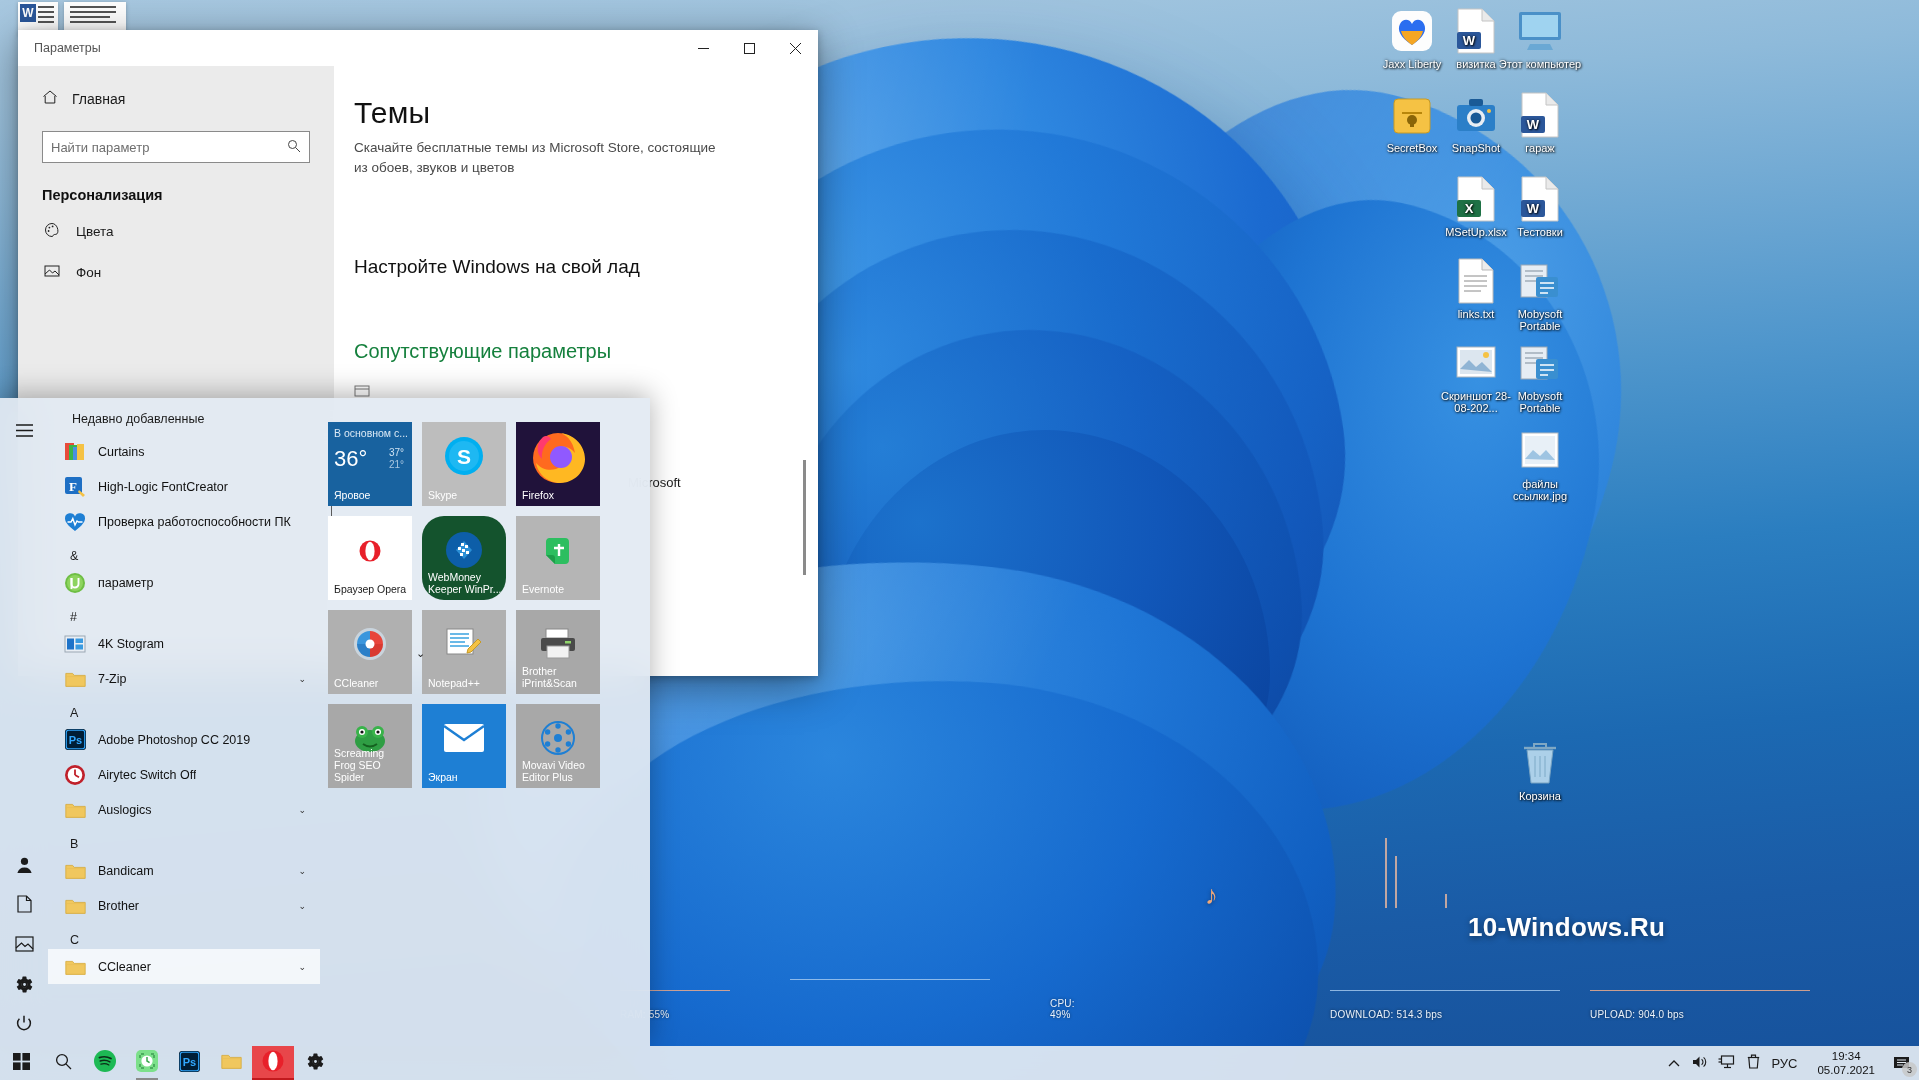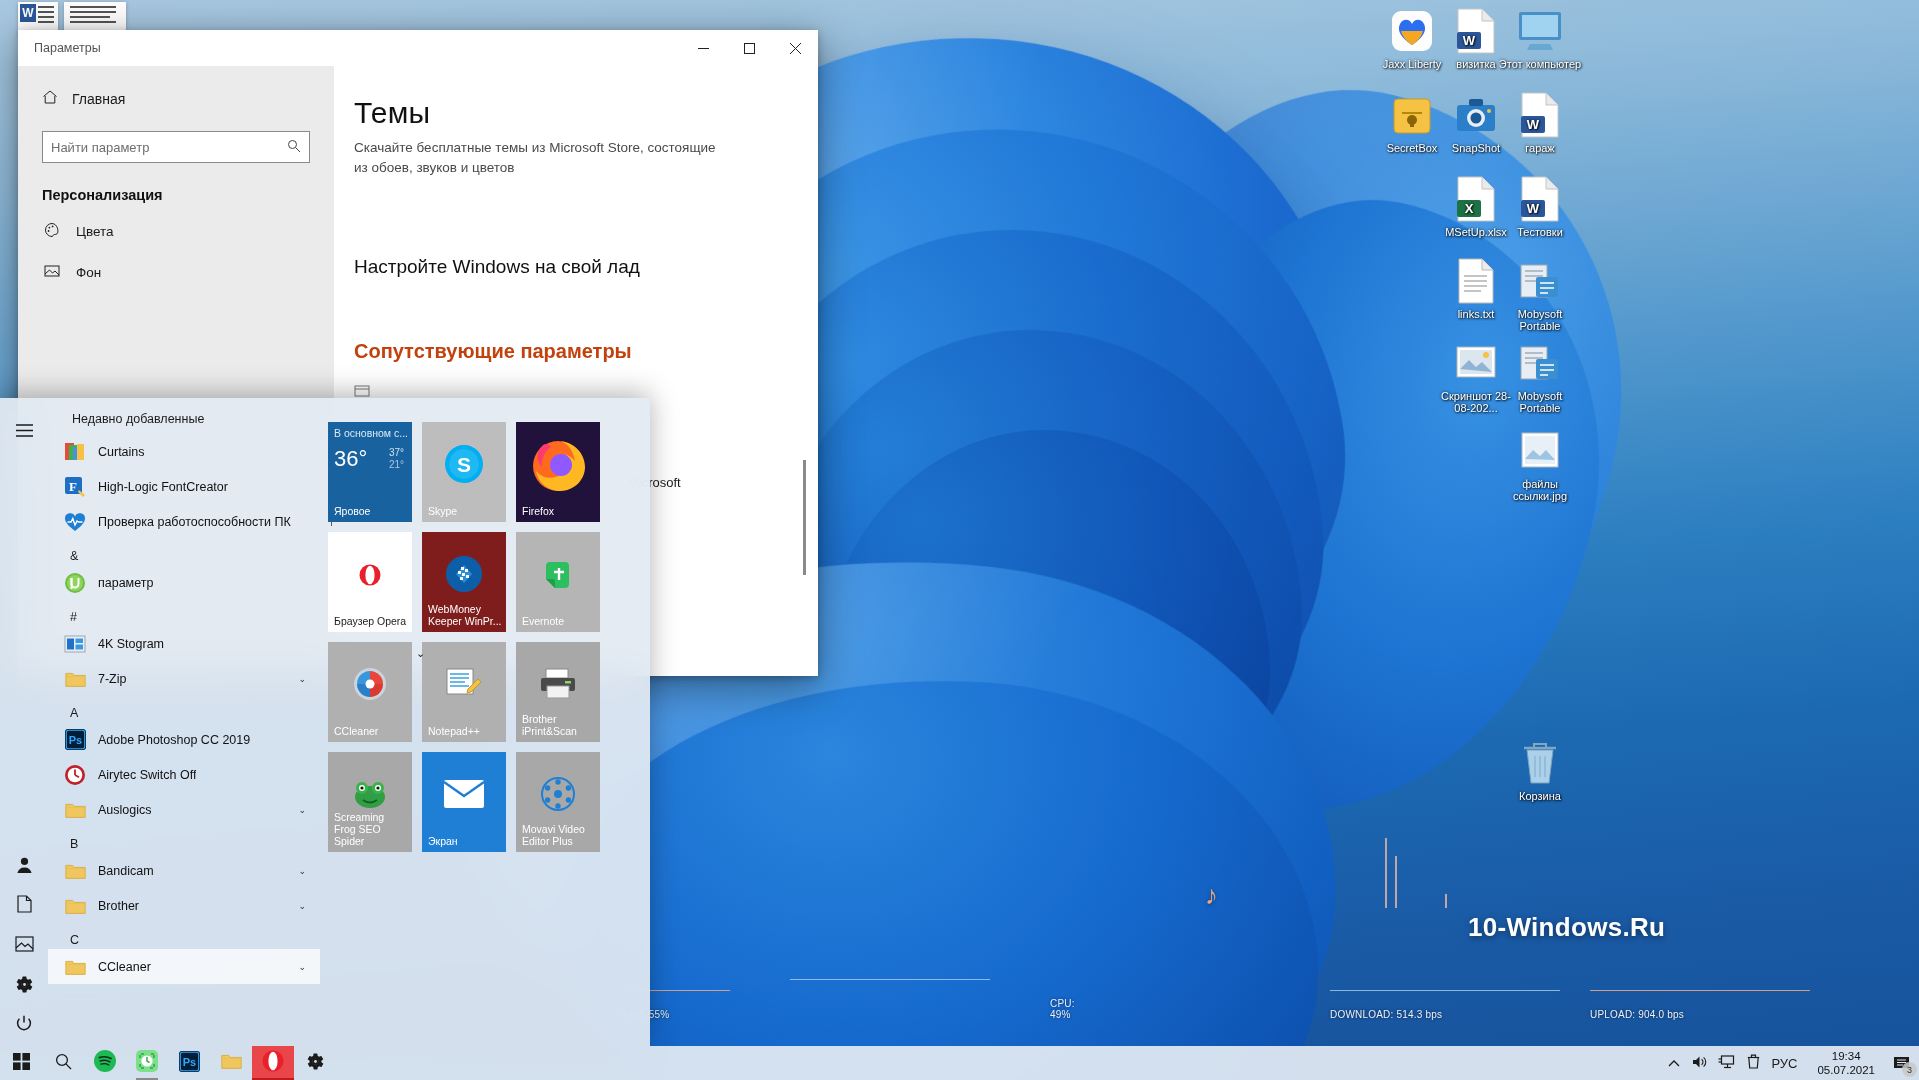--- a/index.html
+++ b/index.html
@@ -146,21 +146,21 @@
     padding: 11px 0 11px 24px; font-size: 13.5px; color:#1a1a1a; cursor:default;
   }
   .nav-item .nico { width: 20px; text-align:center; font-size: 15px; color:#222; }
 
   #settings-main {
     flex:1; background:#fff; padding: 30px 36px 0 20px; overflow:hidden;
   }
   #page-title { font-size: 30px; font-weight: 300; color:#111; letter-spacing:.2px; }
   #promo-title { margin-top: 78px; font-size: 19px; color:#111; font-weight: 400; }
   #promo-sub { margin-top: 8px; font-size: 13.5px; color:#4a4a4a; line-height: 20px; max-width: 370px; }
-  #related-title { margin-top: 62px; font-size: 20px; font-weight: 700; color:#c2410c; }
+  #related-title { margin-top: 62px; font-size: 20px; font-weight: 400; color:#15803d; }
   #related-row {
     margin-top: 20px; display:flex; align-items:center; gap:12px;
     font-size: 13px; color:#111;
   }
   #ms-store-text { position:absolute; left: 628px; top: 475px; font-size: 13px; color:#1a1a1a; z-index:41; }
   #settings-scroll {
     position:absolute; right: 12px; top: 430px; width: 3px; height: 115px;
     background:#8a8a8a; z-index:42;
   }
 
@@ -203,21 +203,21 @@
   .app-row .chev { position:absolute; right: 14px; font-size: 9px; color:#333; }
   .alpha-head {
     font-size: 12.5px; color:#1b1b1b; padding: 10px 0 4px 22px; height: 26px;
   }
   #start-tiles {
     flex: 1; padding: 24px 0 0 8px; position: relative;
   }
   #tiles-grid { display:flex; flex-direction:column; gap: 10px; }
   .tile-row { display:flex; gap: 10px; }
   .tile {
-    width: 84px; height: 100px; position:relative;
+    width: 84px; height: 84px; position:relative;
     display:flex; align-items:center; justify-content:center;
     cursor:default; overflow:hidden;
   }
   .tile .tname {
     position:absolute; left:6px; right:4px; bottom:5px;
     font-size: 10.5px; line-height: 12px; color:#fff;
   }
   .tile .tname.dark { color:#1b1b1b; }
   .tile .ticon { font-size: 30px; line-height:1; }
   #tile-divider {
@@ -810,21 +810,21 @@
             </div>
           </div>
           <div class="tile-row">
             <div class="tile" style="background: rgb(255, 255, 255);">
               <div class="ticon" style="margin-bottom:12px"><svg width="22" height="22" viewBox="0 0 22 22">
                   <ellipse cx="11" cy="11" rx="10.5" ry="10.5" fill="#e8202a"></ellipse>
                   <ellipse cx="11" cy="11" rx="4.6" ry="9.2" fill="#fff"></ellipse>
                 </svg></div>
               <div class="tname dark">Браузер Opera</div>
             </div>
-            <div class="tile" style="background: #7f1d1d;">
+            <div class="tile" style="background: #14532d; border-radius: 22px;">
               <div class="ticon" style="margin-bottom:12px"><svg width="40" height="40" viewBox="0 0 40 40">
                   <circle cx="20" cy="20" r="18" fill="#0d5ea8"></circle>
                   <path d="M12 20 L20 11 L28 20 L20 29 Z" fill="#2b8fd6"></path>
                   <g fill="#fff">
                     <rect x="17" y="13" width="3" height="3"></rect>
                     <rect x="21" y="15" width="3" height="3"></rect>
                     <rect x="14" y="17" width="3" height="3"></rect>
                     <rect x="18" y="19" width="3" height="3"></rect>
                     <rect x="22" y="21" width="3" height="3"></rect>
                     <rect x="16" y="23" width="3" height="3"></rect>

